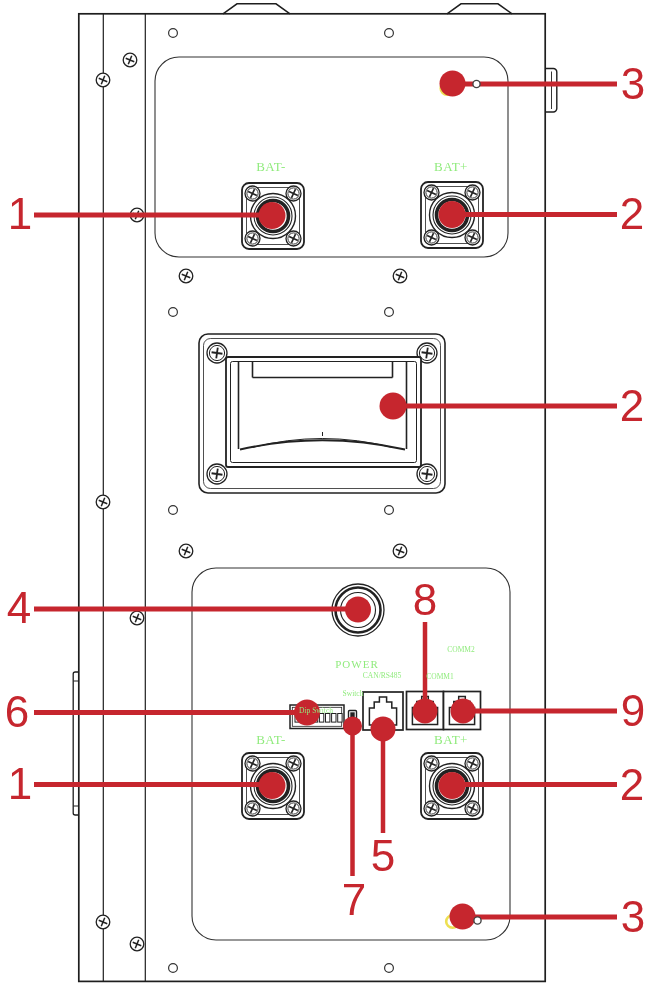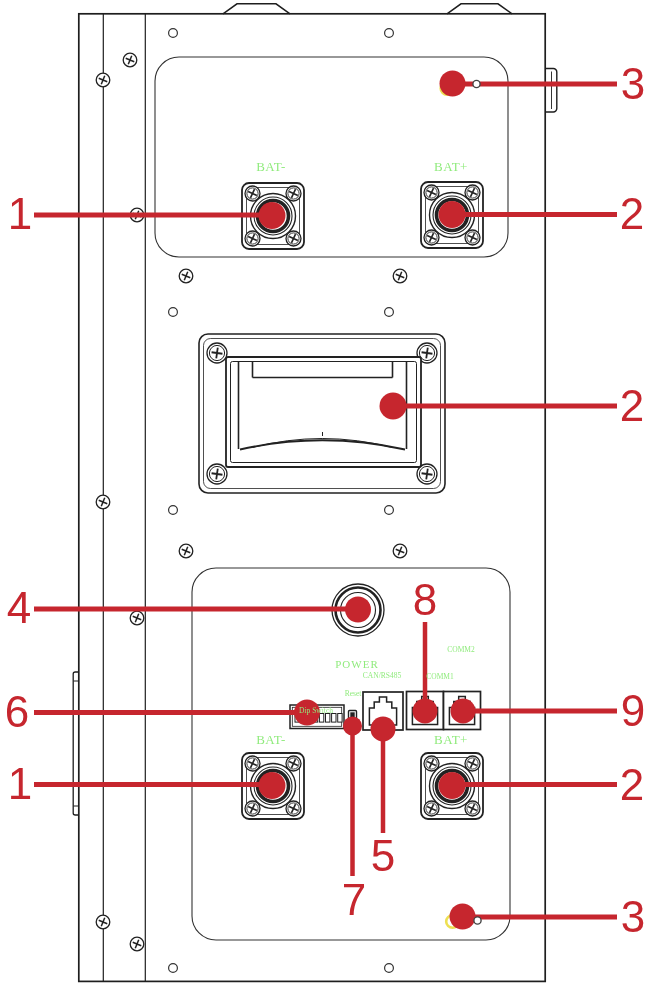--- a/index.html
+++ b/index.html
@@ -209,21 +209,21 @@
 
     <circle cx="476.5" cy="84" r="3.6" fill="#fff" stroke="#444" stroke-width="1.4"></circle>
     <circle cx="477.5" cy="920.5" r="3.6" fill="#fff" stroke="#444" stroke-width="1.4"></circle>
   </g>
 </svg>
 
 <span class="glabel glabel-lg" style="left:271px;top:166px;">BAT-</span>
 <span class="glabel glabel-lg" style="left:451px;top:166px;">BAT+</span>
 <span class="glabel glabel-md" style="left:357px;top:664px;">POWER</span>
 <span class="glabel glabel-sm" style="left:316px;top:711px;">Dip Switch</span>
-<span class="glabel glabel-sm" style="left:353px;top:694px;">Reset</span>
+<span class="glabel glabel-sm" style="left:353px;top:694px;">Switch</span>
 <span class="glabel glabel-sm" style="left:382px;top:676px;">CAN/RS485</span>
 <span class="glabel glabel-sm" style="left:440px;top:677px;">COMM1</span>
 <span class="glabel glabel-sm" style="left:461px;top:650px;">COMM2</span>
 <span class="glabel glabel-lg" style="left:271px;top:739px;">BAT-</span>
 <span class="glabel glabel-lg" style="left:451px;top:739px;">BAT+</span>
 
 <span class="num" style="left:20px;top:214px;">1</span>
 <span class="num" style="left:632px;top:214px;">2</span>
 <span class="num" style="left:633px;top:84px;">3</span>
 <span class="num" style="left:632px;top:406px;">2</span>

